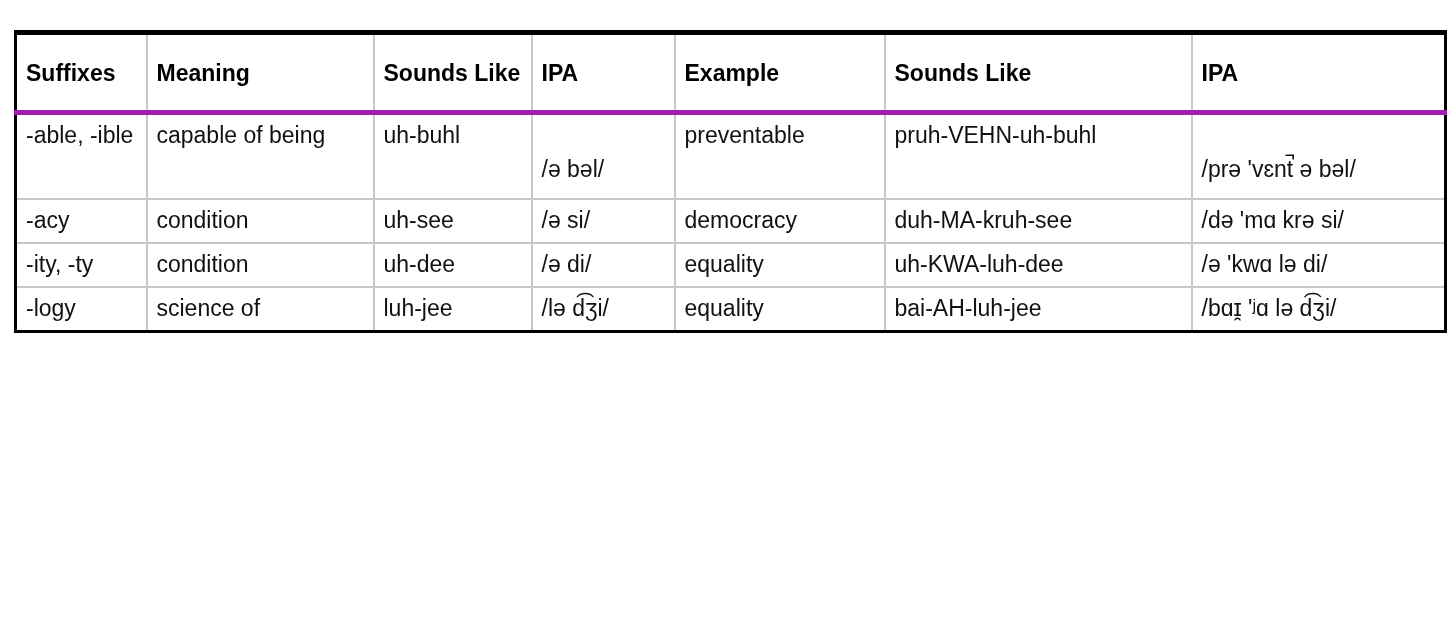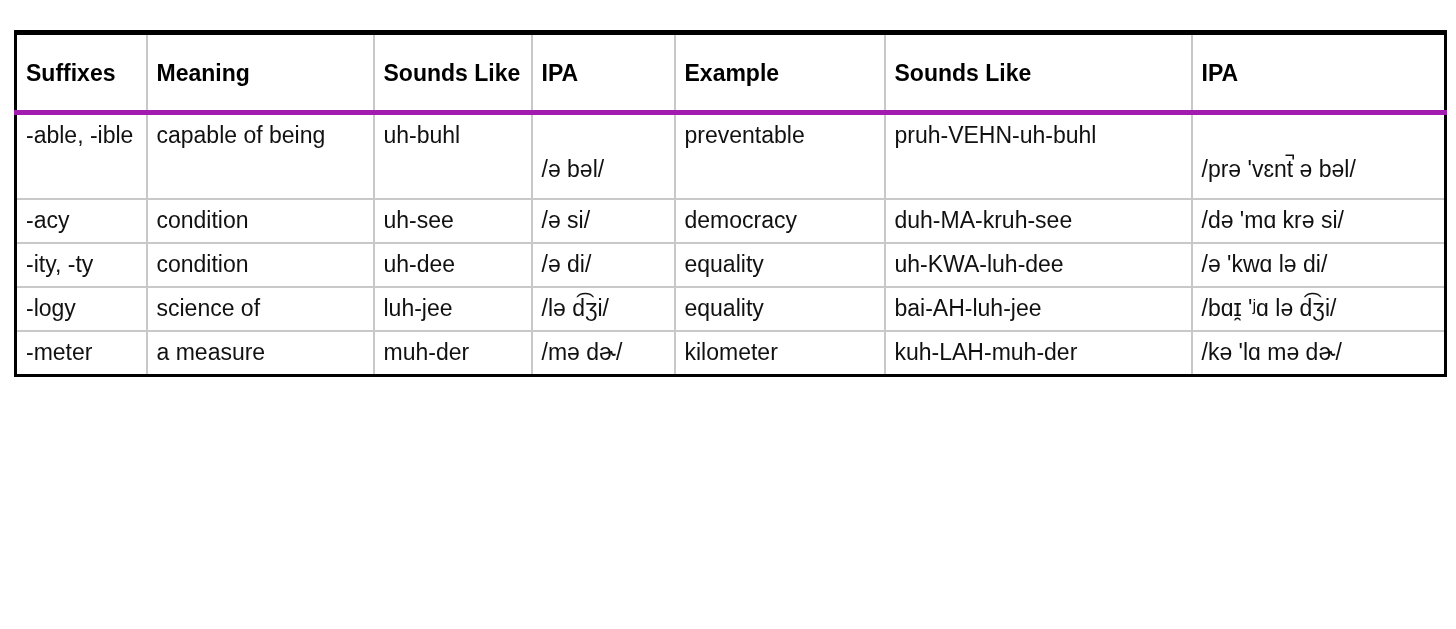--- a/index.html
+++ b/index.html
@@ -117,23 +117,14 @@
     </tr>
     <tr>
       <td>-logy</td>
       <td>science of</td>
       <td>luh-jee</td>
       <td>/lə d͡ʒi/</td>
       <td>equality</td>
       <td>bai-AH-luh-jee</td>
       <td>/bɑɪ̯ 'ʲɑ lə d͡ʒi/</td>
     </tr>
-    <tr>
-      <td>-meter</td>
-      <td>a measure</td>
-      <td>muh-der</td>
-      <td>/mə dɚ/</td>
-      <td>kilometer</td>
-      <td>kuh-LAH-muh-der</td>
-      <td>/kə 'lɑ mə dɚ/</td>
-    </tr>
   </tbody>
 </table>
 
 </body></html>

